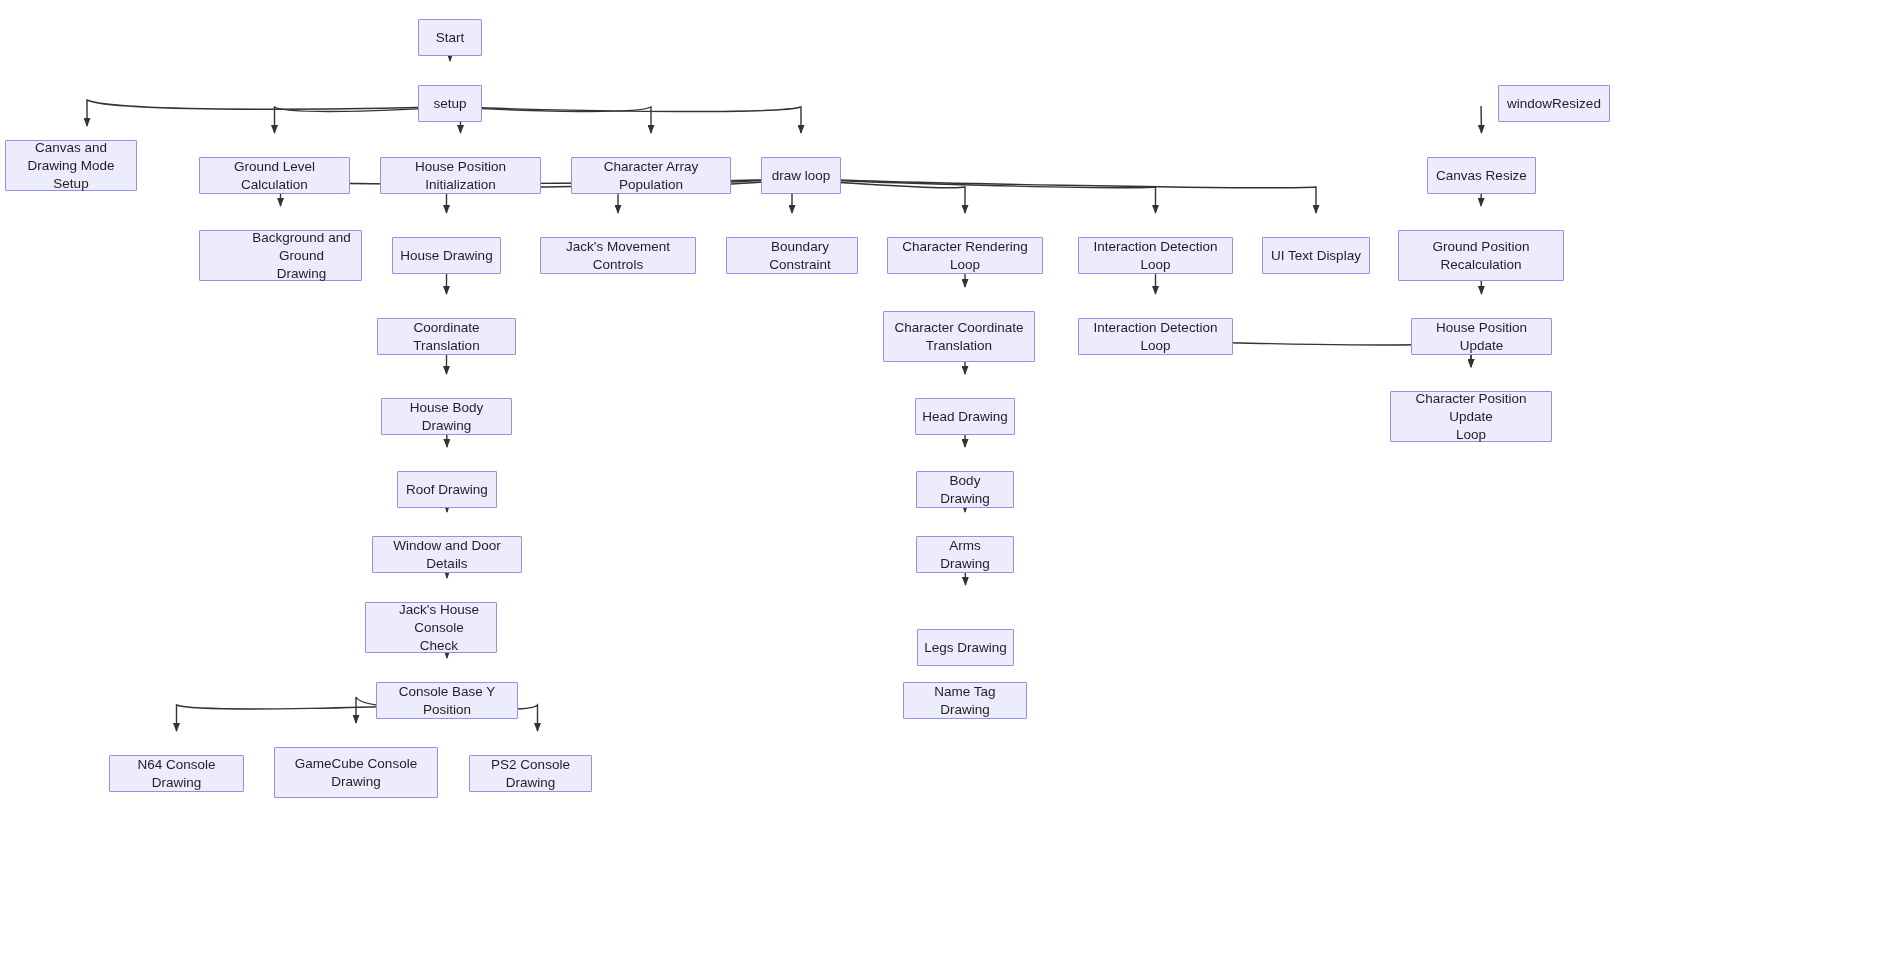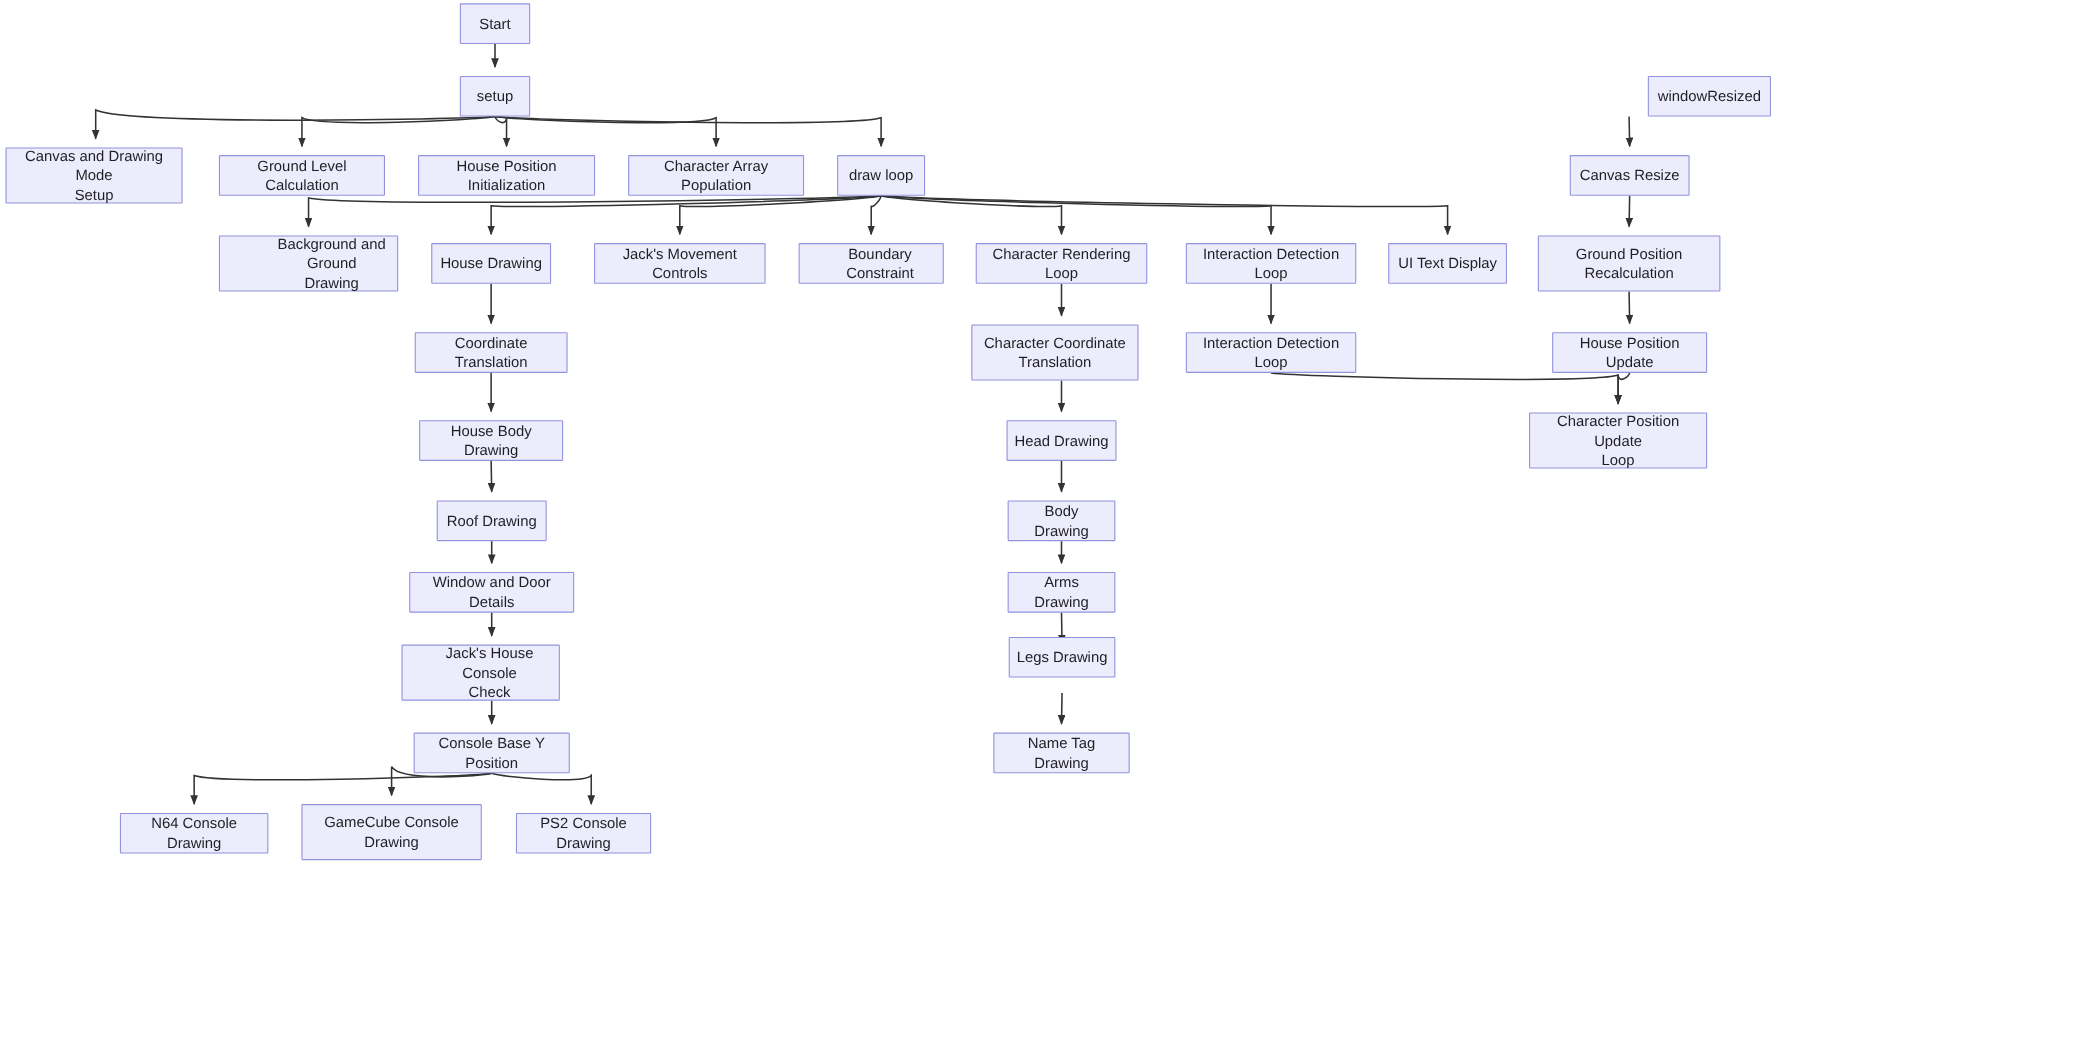--- a/index.html
+++ b/index.html
@@ -38,20 +38,21 @@
     border-radius: 1px;
     display: flex;
     align-items: center;
     justify-content: center;
     text-align: center;
     color: #1f1f24;
     font-family: "Liberation Sans", sans-serif;
     font-size: 13.5px;
     line-height: 18px;
     padding: 4px 6px;
+    margin-top: 16px;
   }
   .node-label {
     display: block;
     white-space: pre-line;
   }
 </style>
 </head>
 <body>
 
 <div id="canvas">
@@ -98,21 +99,21 @@
         <path d="M1481.5,339 C1480.45,342.6 1471.84,349.08 1471,341 L1471,367" class="edge-path" marker-end="url(#arrowhead)"></path>
       </g>
   </svg>
   <div id="node-layer">
       <div class="node" style="left: 418px; top: 3px; width: 64px; height: 37px;">
         <span class="node-label">Start</span>
       </div>
       <div class="node" style="left: 418px; top: 69px; width: 64px; height: 37px;">
         <span class="node-label">setup</span>
       </div>
-      <div class="node" style="left: 5px; top: 134px; width: 161px; height: 51px;">
+      <div class="node" style="left: 5px; top: 124px; width: 132px; height: 51px;">
         <span class="node-label">Canvas and Drawing Mode
 Setup</span>
       </div>
       <div class="node" style="left: 199px; top: 141px; width: 151px; height: 37px;">
         <span class="node-label">Ground Level Calculation</span>
       </div>
       <div class="node" style="left: 380px; top: 141px; width: 161px; height: 37px;">
         <span class="node-label">House Position Initialization</span>
       </div>
       <div class="node" style="left: 571px; top: 141px; width: 160px; height: 37px;">
@@ -181,25 +182,25 @@
       </div>
       <div class="node" style="left: 916px; top: 455px; width: 98px; height: 37px;">
         <span class="node-label">Body Drawing</span>
       </div>
       <div class="node" style="left: 372px; top: 520px; width: 150px; height: 37px;">
         <span class="node-label">Window and Door Details</span>
       </div>
       <div class="node" style="left: 916px; top: 520px; width: 98px; height: 37px;">
         <span class="node-label">Arms Drawing</span>
       </div>
-      <div class="node" style="left: 365px; top: 586px; width: 144px; height: 51px; padding-left: 22px;">
+      <div class="node" style="left: 365px; top: 586px; width: 132px; height: 51px; padding-left: 22px;">
         <span class="node-label">Jack's House Console
 Check</span>
       </div>
-      <div class="node" style="left: 917px; top: 579px; width: 97px; height: 37px;">
+      <div class="node" style="left: 917px; top: 613px; width: 97px; height: 37px;">
         <span class="node-label">Legs Drawing</span>
       </div>
       <div class="node" style="left: 376px; top: 666px; width: 142px; height: 37px;">
         <span class="node-label">Console Base Y Position</span>
       </div>
       <div class="node" style="left: 903px; top: 666px; width: 124px; height: 37px;">
         <span class="node-label">Name Tag Drawing</span>
       </div>
       <div class="node" style="left: 109px; top: 739px; width: 135px; height: 37px;">
         <span class="node-label">N64 Console Drawing</span>

